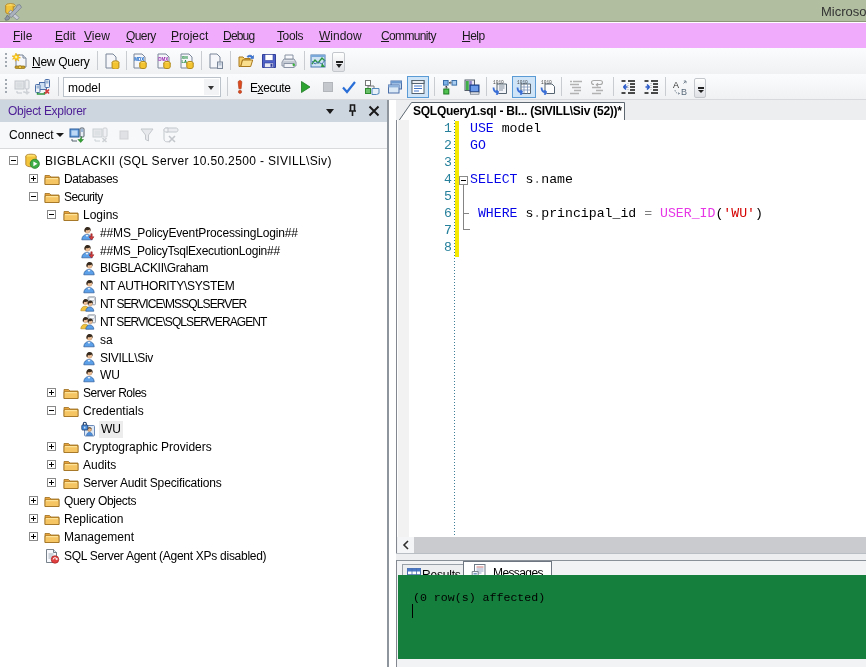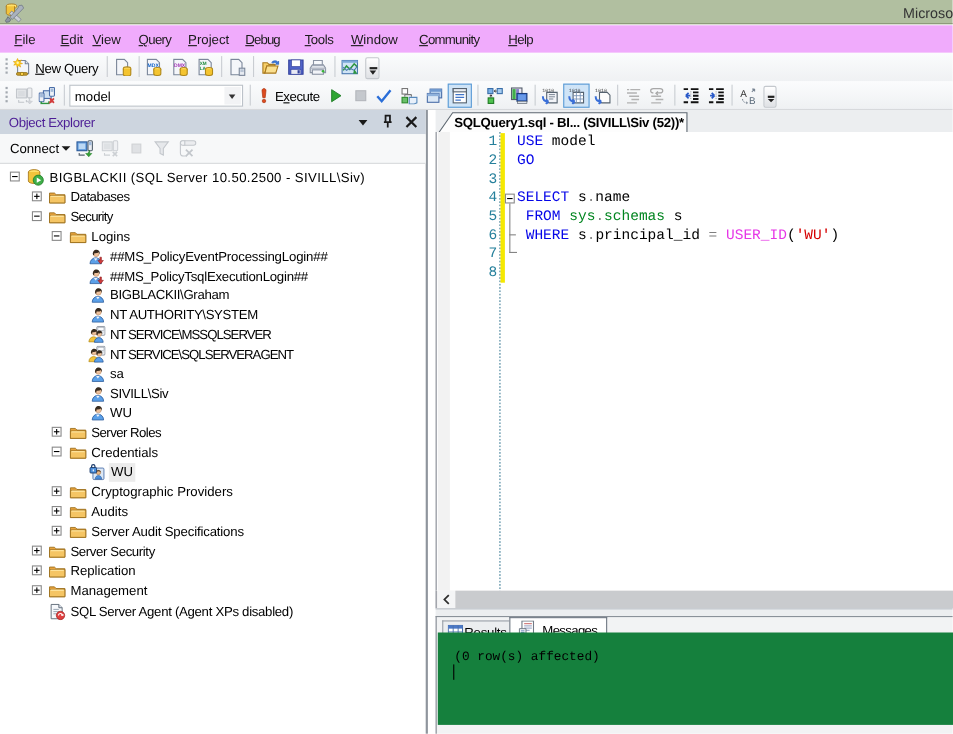--- a/index.html
+++ b/index.html
@@ -489,21 +489,21 @@
           <svg class="abs" style="left:63px;top:1px" width="16" height="16">
             <use href="#folder"></use>
           </svg>
           <span class="abs" style="left:83px;top:2px;letter-spacing:-0.15px">Server Audit Specifications</span>
         </div>
       <div class="treerow" style="top:392px">
           <div class="plus" style="left:29px;top:4px"></div>
           <svg class="abs" style="left:44px;top:1px" width="16" height="16">
             <use href="#folder"></use>
           </svg>
-          <span class="abs" style="left:64px;top:2px;letter-spacing:-0.35px">Server Security</span>
+          <span class="abs" style="left:64px;top:2px;letter-spacing:-0.35px">Query Objects</span>
         </div>
       <div class="treerow" style="top:410px">
           <div class="plus" style="left:29px;top:4px"></div>
           <svg class="abs" style="left:44px;top:1px" width="16" height="16">
             <use href="#folder"></use>
           </svg>
           <span class="abs" style="left:64px;top:2px">Replication</span>
         </div>
       <div class="treerow" style="top:428px">
           <div class="plus" style="left:29px;top:4px"></div>
@@ -538,21 +538,20 @@
         <div class="lnum" style="top:17px">2</div>
         <div class="lnum" style="top:34px">3</div>
         <div class="lnum" style="top:51px">4</div>
         <div class="lnum" style="top:68px">5</div>
         <div class="lnum" style="top:85px">6</div>
         <div class="lnum" style="top:102px">7</div>
         <div class="lnum" style="top:119px">8</div>
         <div class="cl" style="top:0"><span class="kw">USE</span> model</div>
         <div class="cl" style="top:17px"><span class="kw">GO</span></div>
         <div class="cl" style="top:51px"><span class="kw">SELECT</span> s<span class="gr">.</span>name</div>
-        <div class="cl" style="top:68px"> <span class="kw">FROM</span> <span class="gn">sys</span><span class="gr">.</span><span class="gn">schemas</span> s</div>
         <div class="cl" style="top:85px"> <span class="kw">WHERE</span> s<span class="gr">.</span>principal_id <span class="gr">=</span> <span class="mg">USER_ID</span>(<span class="rd">'WU'</span>)</div>
       </div>
       <div class="plus minus" style="left:62px;top:56px"></div>
       <div class="abs" style="left:66px;top:65px;width:1px;height:45px;background:#848484"></div>
       <div class="abs" style="left:66px;top:93px;width:6px;height:1px;background:#848484"></div>
       <div class="abs" style="left:66px;top:109px;width:7px;height:1px;background:#848484"></div>
     </div>
     <div class="abs" id="hscroll">
       <div class="abs" style="left:1px;top:0;width:16px;height:16px;background:#f4f5f6">
         <svg class="abs" style="left:4px;top:3px" width="8" height="10" viewBox="0 0 8 10">

